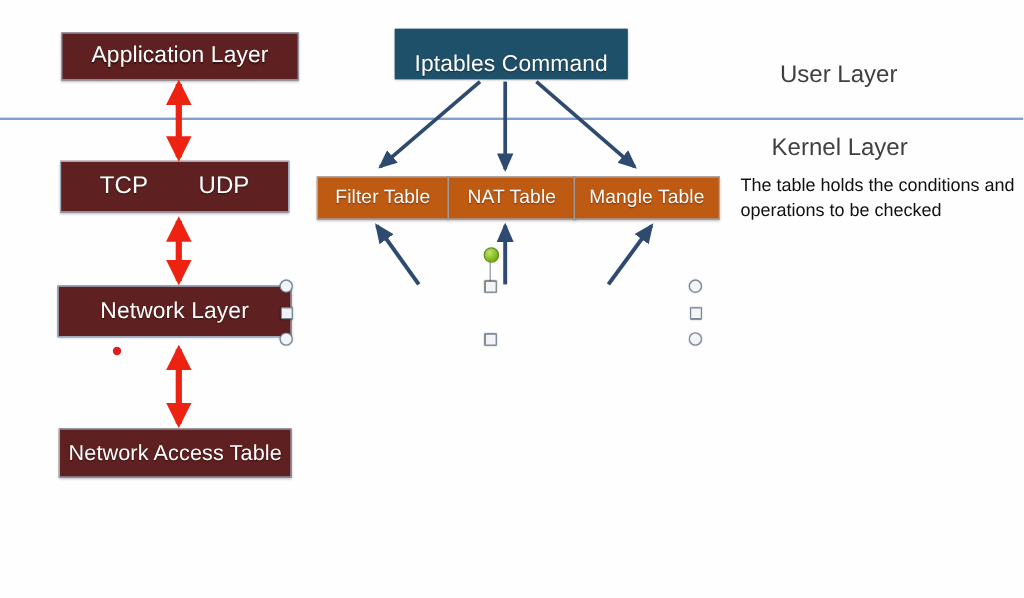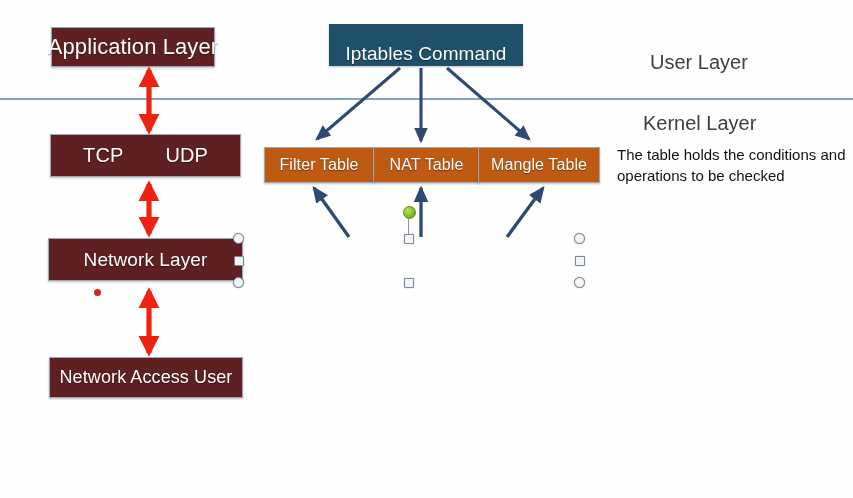--- a/index.html
+++ b/index.html
@@ -43,21 +43,21 @@
     background: #bf5a12;
     border: 1px solid #9aa9bb;
     box-shadow: 0 1px 2px rgba(0,0,0,.25);
   }
   .box-dark {
     background: #3c3a3c;
     border: 1px solid #2b2b2b;
   }
 
   
-  #app-layer      { left: 51px;  top: 27px;  width: 164px; height: 40px; font-size: 22px; }
+  #app-layer      { left: 51px;  top: 27px;  width: 198px; height: 40px; font-size: 19px; }
   #tcp-udp        { left: 50px;  top: 134px; width: 191px; height: 43px; font-size: 20px; }
   #tcp-udp .sub   { display:inline-block; }
   #tcp-udp .gap   { display:inline-block; width:42px; }
   #network-layer  { left: 48px;  top: 238px; width: 195px; height: 43px; font-size: 19px; z-index: 6;}
   #net-access     { left: 49px;  top: 357px; width: 194px; height: 41px; font-size: 18px; }
   #iptables-cmd   { left: 329px; top: 24px;  width: 194px; height: 42px; font-size: 19px; }
   #filter-table   { left: 264px; top: 147px; width: 110px; height: 36px; font-size: 16px; }
   #nat-table      { left: 373px; top: 147px; width: 107px;  height: 36px; font-size: 16px; }
   #mangle-table   { left: 478px; top: 147px; width: 122px; height: 36px; font-size: 16px; }
   #netfilter      { left: 238px; top: 238px; width: 340px; height: 44px; font-size: 15px; z-index: 4; }
@@ -179,21 +179,21 @@
     <span class="sub">TCP</span>
     <span class="gap"></span>
     <span class="sub">UDP</span>
   </div>
 
   <div class="box box-maroon" id="network-layer">
     <span>Network Layer</span>
   </div>
 
   <div class="box box-maroon" id="net-access">
-    <span>Network Access User</span>
+    <span>Network Access Table</span>
   </div>
 
   <div class="box box-teal" id="iptables-cmd">
     <span>Iptables Command</span>
   </div>
 
   <div class="box box-orange" id="filter-table">
     <span>Filter Table</span>
   </div>
   <div class="box box-orange" id="nat-table">

